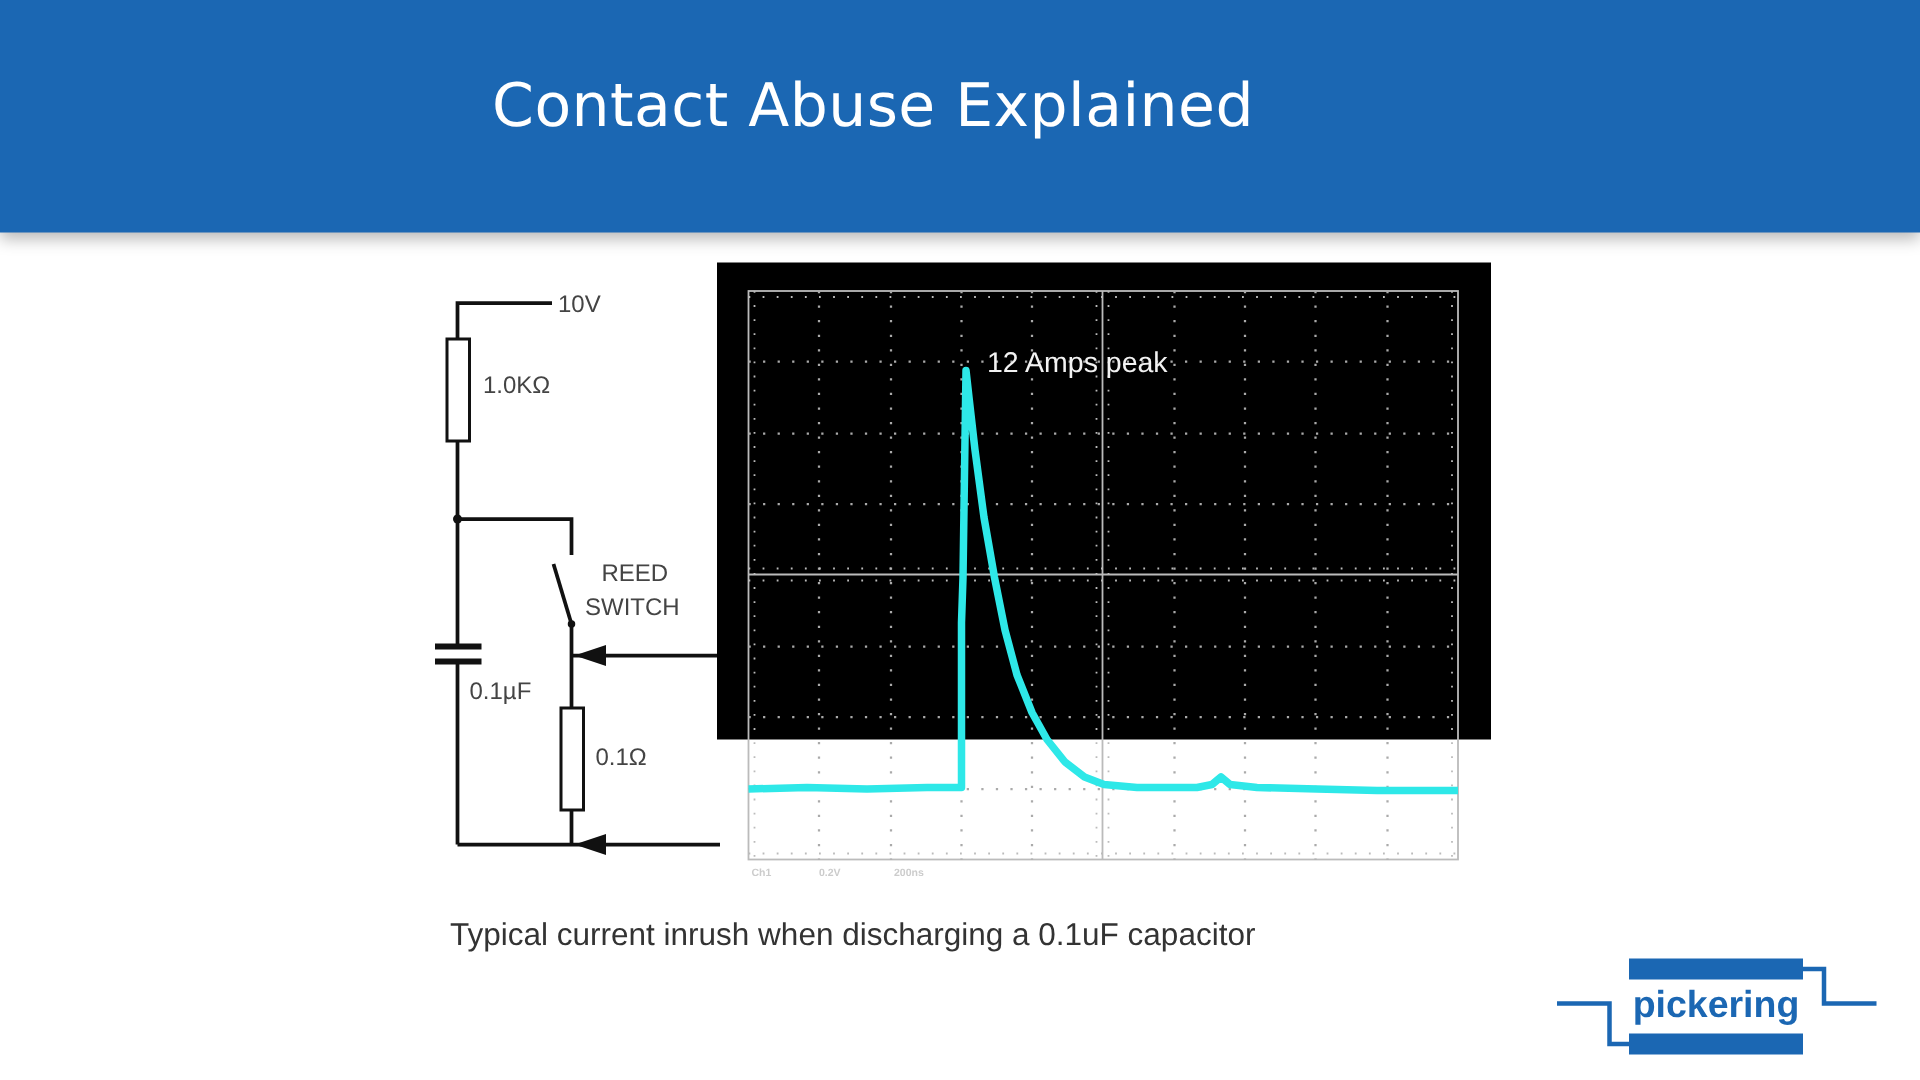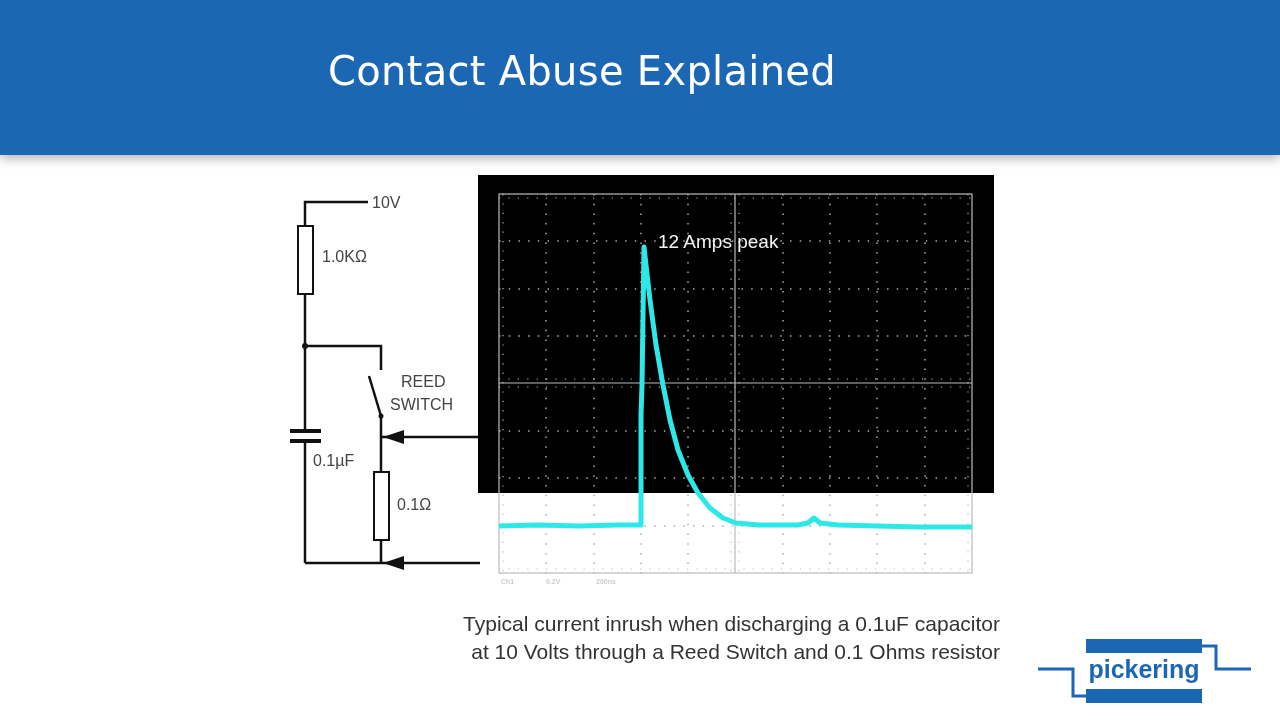--- a/index.html
+++ b/index.html
@@ -2,21 +2,21 @@
 <html><head>
 <meta charset="utf-8">
 <style>
   html, body { margin:0; padding:0; }
   body { width:1280px; height:720px; position:relative; background:#ffffff; overflow:hidden; font-family:"DejaVu Sans", sans-serif; }
   .header { position:absolute; left:0; top:0; width:1280px; height:155px; background:#1b67b3; box-shadow:0 4px 10px rgba(0,0,0,0.28); }
   .title { position:absolute; left:0; top:48px; width:1164px; text-align:center; color:#ffffff; font-family:"DejaVu Sans", sans-serif; font-size:40px; font-weight:500; letter-spacing:0.3px; }
   .circuit { position:absolute; left:280px; top:180px; }
   .ctext { font-family:"Liberation Sans", sans-serif; font-size:16px; fill:#444; }
   .scope { position:absolute; left:478px; top:175px; width:516px; height:318px; background:#000; }
-  .caption { position:absolute; left:300px; top:610px; width:700px; text-align:right; font-family:"Liberation Sans", sans-serif; font-size:21px; line-height:28px; color:#333; }
+  .caption { position:absolute; left:300px; top:610px; width:700px; text-align:left; font-family:"Liberation Sans", sans-serif; font-size:21px; line-height:28px; color:#333; }
   .logo { position:absolute; left:1038px; top:636px; }
 </style>
 </head>
 <body>
 
 <div class="header">
   <div class="title">Contact Abuse Explained</div>
 </div>
 
 <svg class="circuit" width="200" height="400" viewBox="0 0 200 400">
@@ -101,21 +101,20 @@
     <polyline fill="none" stroke="#2ee8e8" stroke-width="5" stroke-linejoin="round" points="21,351 60,350 100,351 140,350 163,350 163,240 164,210 166,72 168,90 172,125 178,170 185,210 192,245 200,275 210,300 220,318 232,333 245,343 258,348 280,350 320,350 330,348 336,343 342,348 360,350 400,351 440,352 494,352"></polyline>
     <text x="180" y="73" fill="#f2f2f2" font-family="Liberation Sans, sans-serif" font-size="19">12 Amps peak</text>
     <text x="23" y="409" fill="#ccc" font-family="Liberation Sans, sans-serif" font-size="7" font-weight="bold">Ch1</text>
     <text x="68" y="409" fill="#ccc" font-family="Liberation Sans, sans-serif" font-size="7" font-weight="bold">0.2V</text>
     <text x="118" y="409" fill="#ccc" font-family="Liberation Sans, sans-serif" font-size="7" font-weight="bold">200ns</text>
   </svg>
 </div>
 
 <div class="caption">
   <div>Typical current inrush when discharging a 0.1uF capacitor</div>
-  <div>at 10 Volts through a Reed Switch and 0.1 Ohms resistor</div>
 </div>
 
 <svg class="logo" width="214" height="68" viewBox="0 0 214 68">
   <g fill="#1b67b3">
     <rect x="48" y="3" width="116" height="14"></rect>
     <rect x="48" y="53" width="116" height="14"></rect>
   </g>
   <g fill="none" stroke="#1b67b3" stroke-width="3">
     <polyline points="0,33 35,33 35,60 48,60"></polyline>
     <polyline points="164,10 178,10 178,33 213,33"></polyline>

